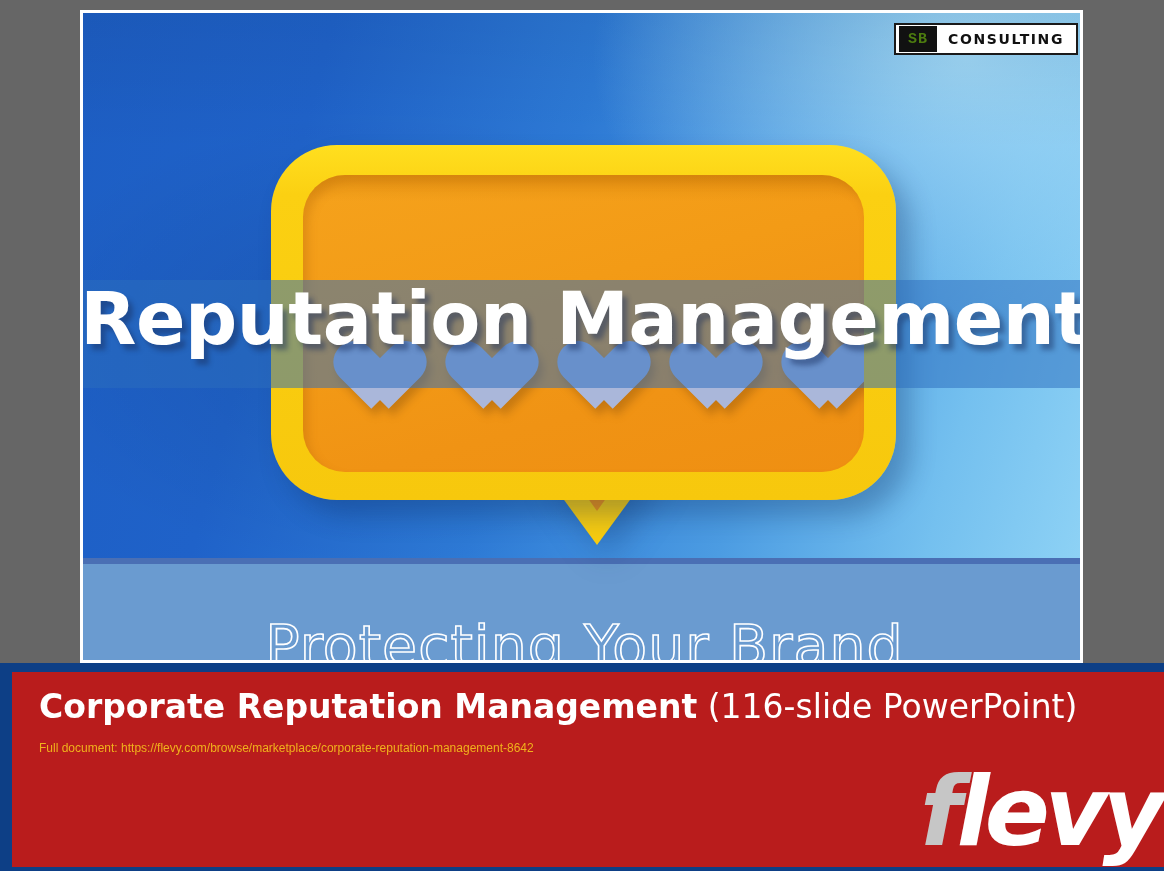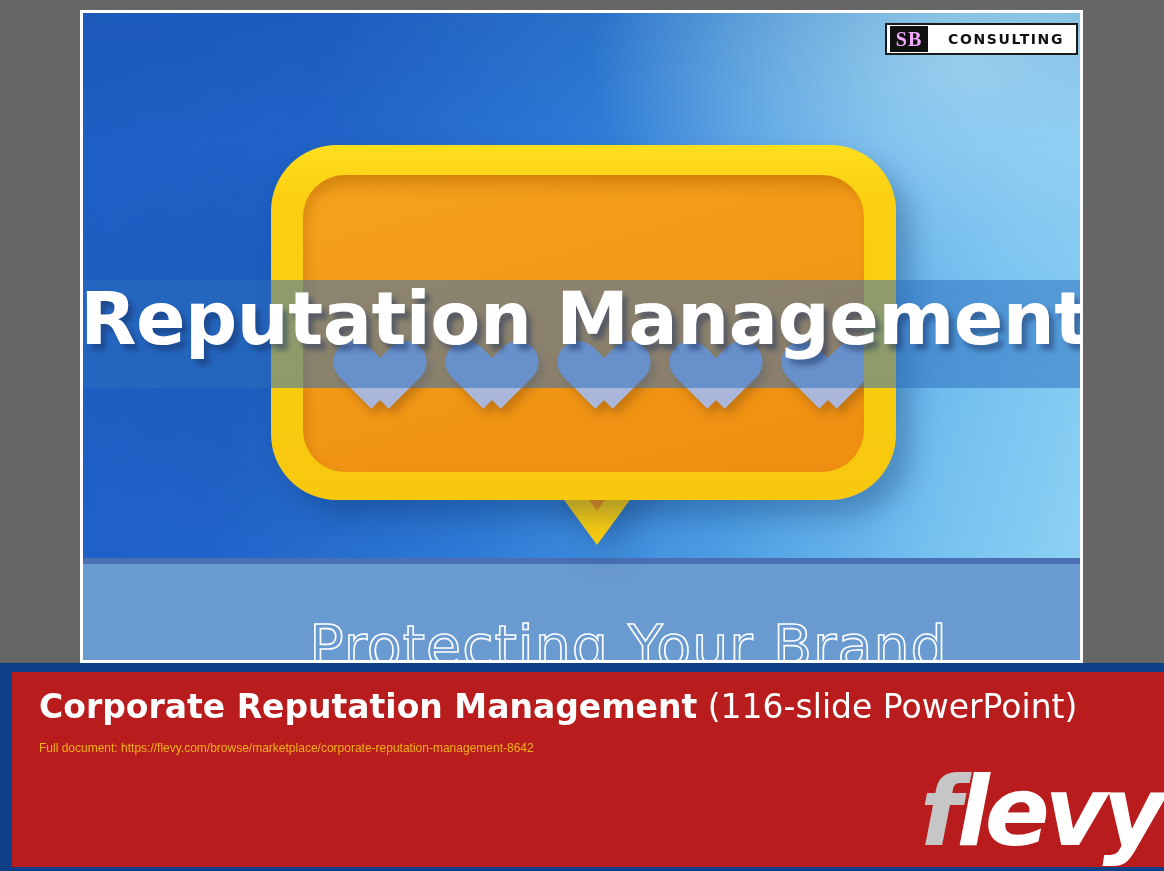--- a/index.html
+++ b/index.html
@@ -217,56 +217,55 @@
     top: 600px;
     width: 100%;
     text-align: center;
     font-family: "DejaVu Sans", sans-serif;
     font-weight: normal;
     font-size: 57px;
     letter-spacing: 1px;
     color: transparent;
     -webkit-text-stroke: 1.6px #ffffff;
     white-space: nowrap;
-    padding-left: 44px;
   }
 
   
   .sb-logo {
     position: absolute;
     right: 8px;
     top: 10px;
     display: flex;
     align-items: center;
     background: #ffffff;
     border: 2px solid #1a1a1a;
     padding: 3px 12px 3px 3px;
     height: 32px;
     box-sizing: border-box;
   }
   .sb-mark {
     background: #111111;
-    color: #f0abfc;
-    font-family: Liberation Serif, serif;
+    color: #4d7c0f;
+    font-family: Liberation Mono, monospace;
     font-weight: bold;
-    font-size: 20px;
+    font-size: 15px;
     letter-spacing: 1px;
     width: 38px;
     height: 26px;
     display: flex;
     align-items: center;
     justify-content: center;
   }
   .sb-word {
     color: #111111;
     font-family: "DejaVu Sans", sans-serif;
     font-weight: bold;
     font-size: 14px;
     letter-spacing: 1.6px;
-    margin-left: 20px;
+    margin-left: 11px;
   }
 
   
   #banner {
     position: absolute;
     left: 0;
     top: 663px;
     width: 1164px;
     height: 208px;
     background: #b91c1c;

